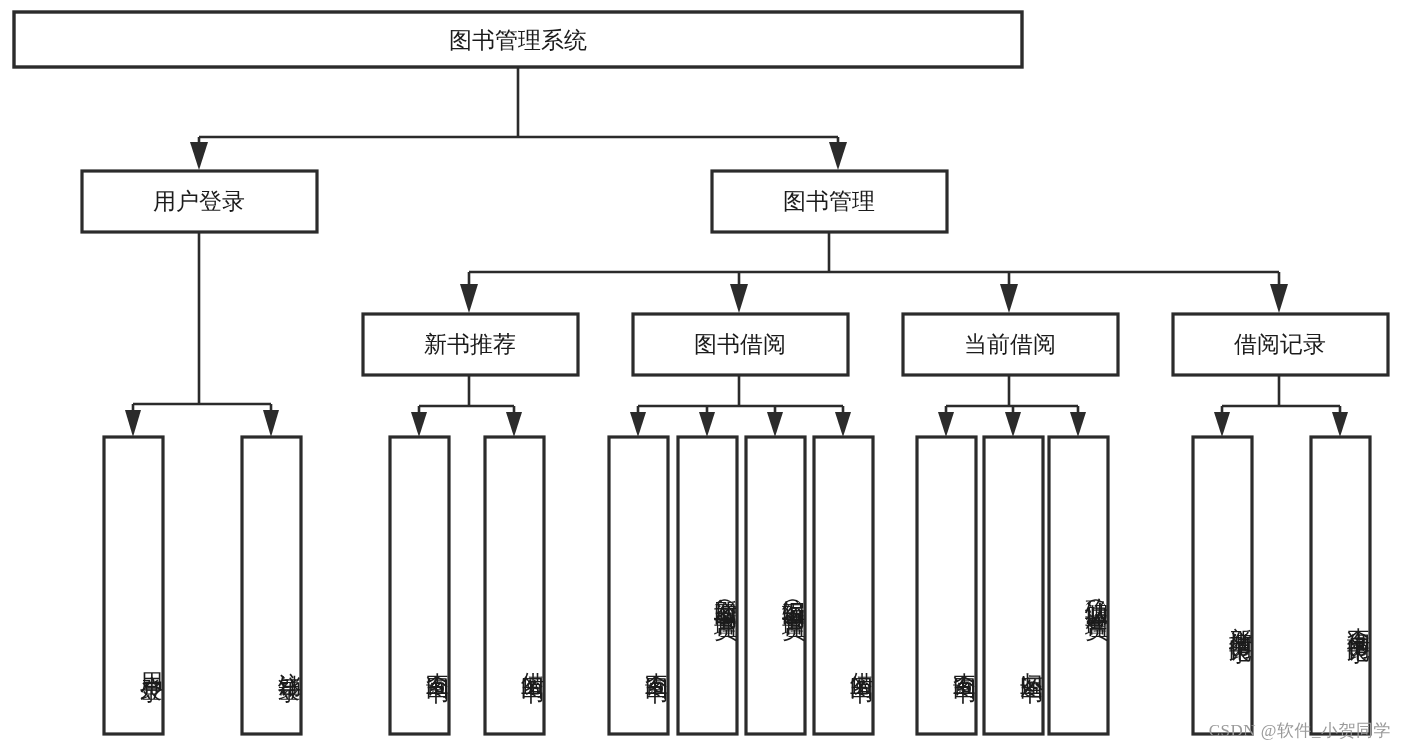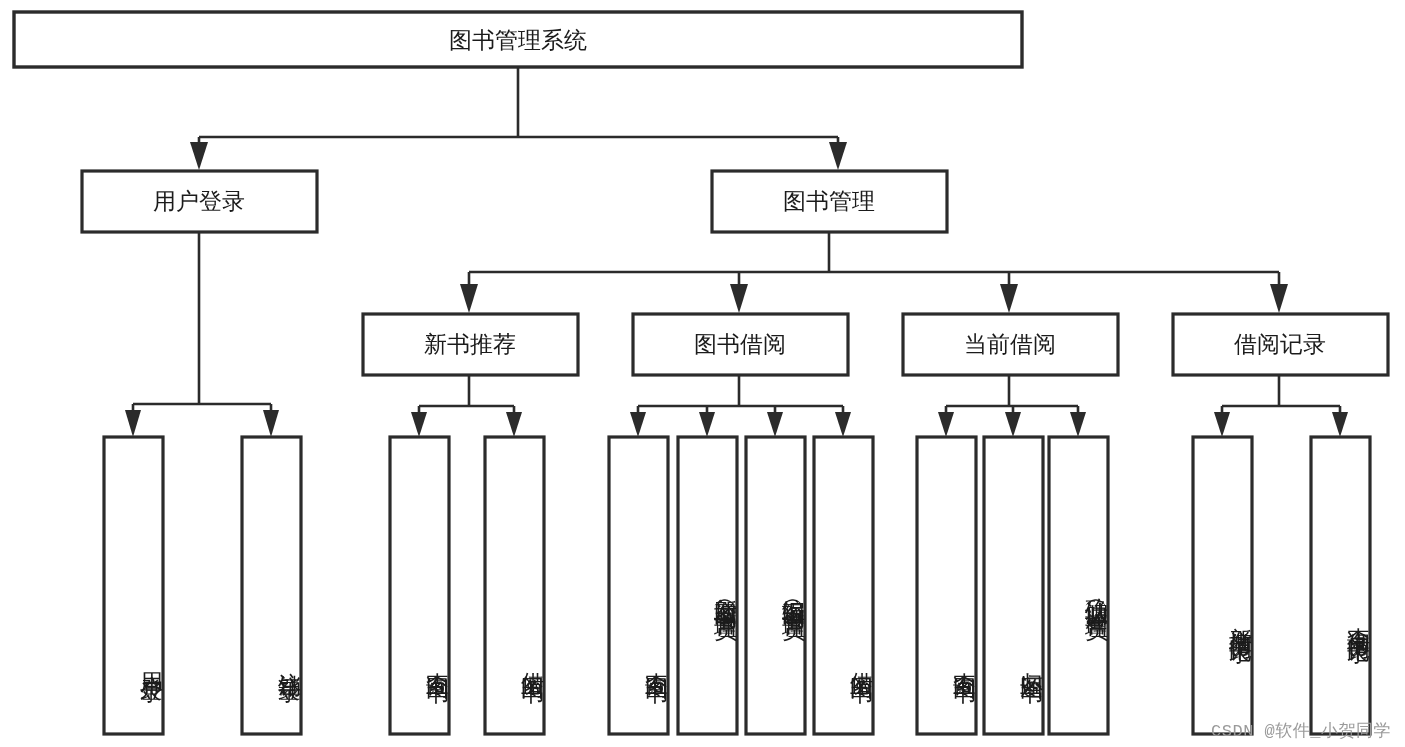--- a/index.html
+++ b/index.html
@@ -72,21 +72,21 @@
     text-align: center;
     display: flex;
     align-items: flex-start;
     justify-content: center;
     pointer-events: none;
   }
   .watermark {
     position: absolute;
     right: 14px;
     bottom: 5px;
-    font-family: Liberation Mono, monospace;
+    font-family: Liberation Serif, serif;
     font-size: 17px;
     color: #9a9a9a;
     letter-spacing: 0.5px;
     white-space: nowrap;
   }
 </style>
 </head>
 <body>
 
 <div id="diagram-root">

